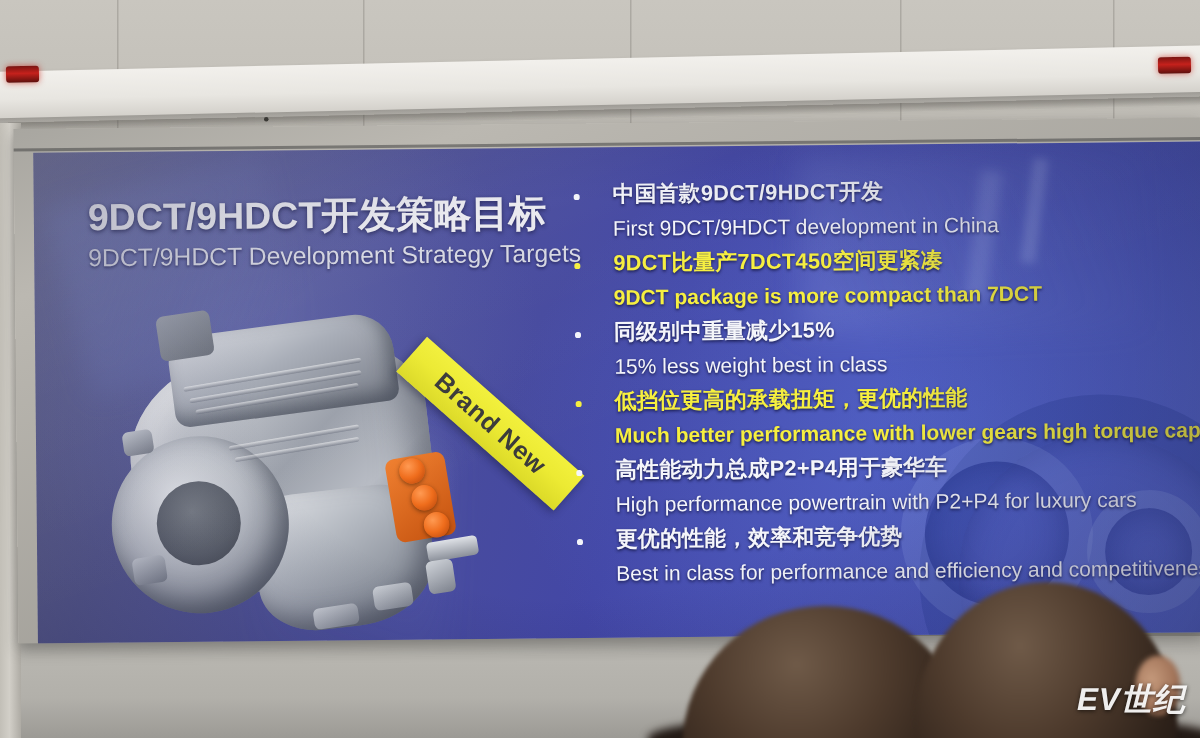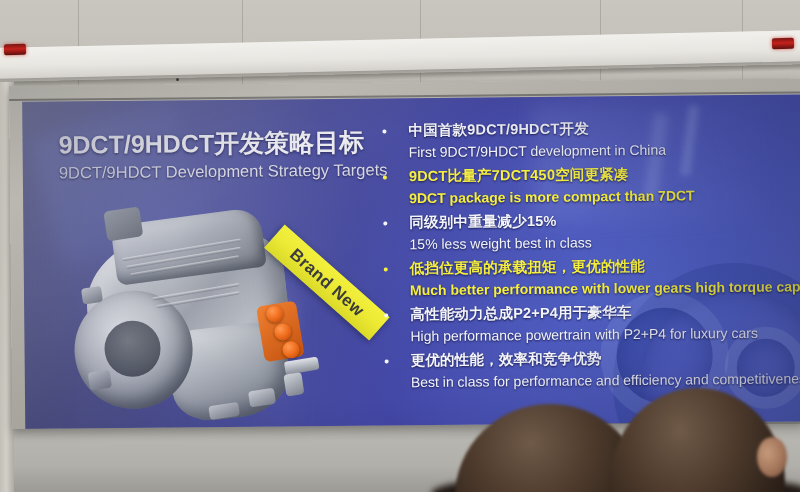--- a/index.html
+++ b/index.html
@@ -418,14 +418,15 @@
       <div class="bg-vignette"></div>
       <div class="screen-glare"></div>
     </div>
   </div>
 
   <div class="shoulder"></div>
   <div class="head head-a"></div>
   <div class="head head-b"></div>
   <div class="ear"></div>
 
+  <div class="watermark">EV世纪</div>
 
 </div>
 
 </body></html>

